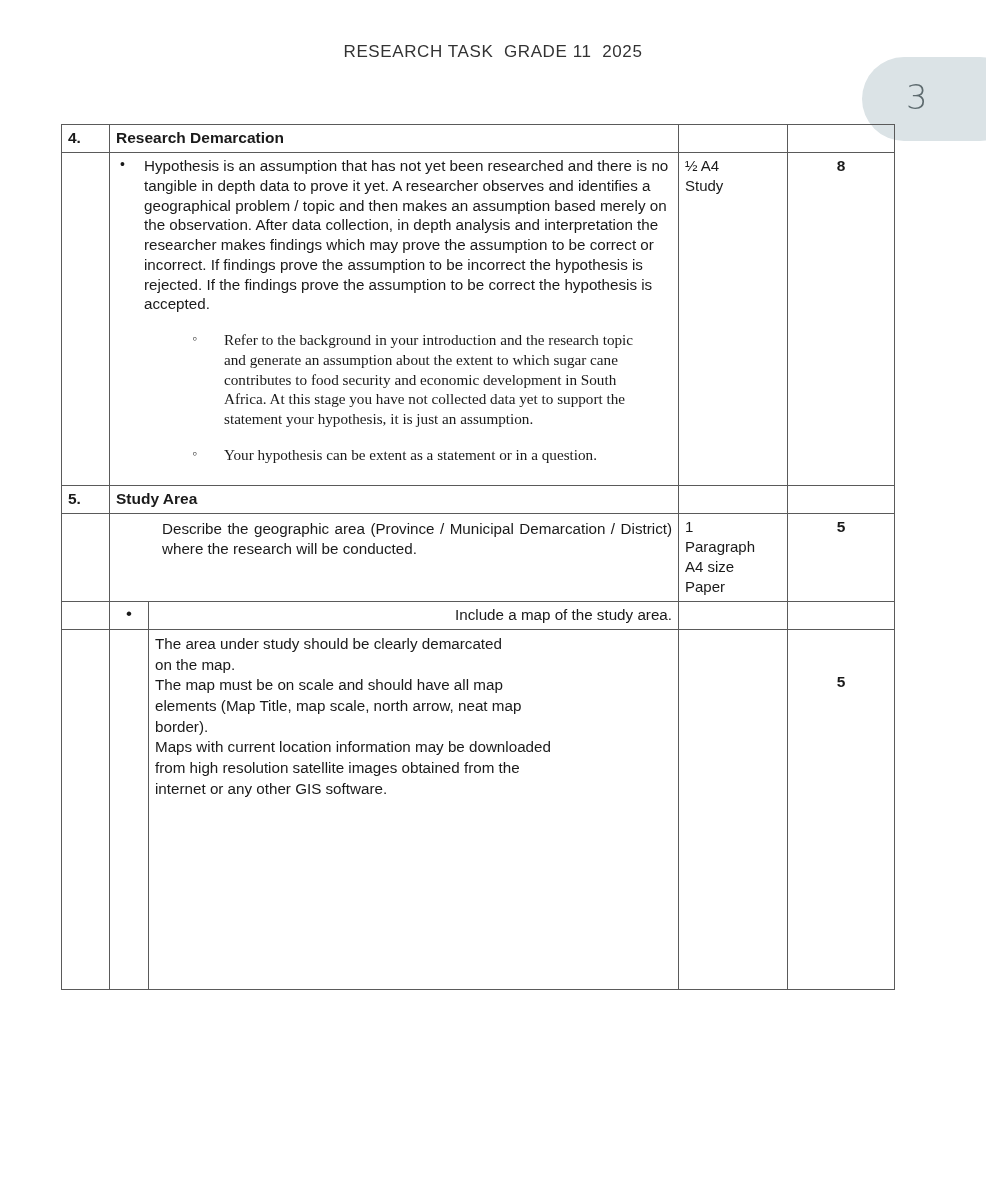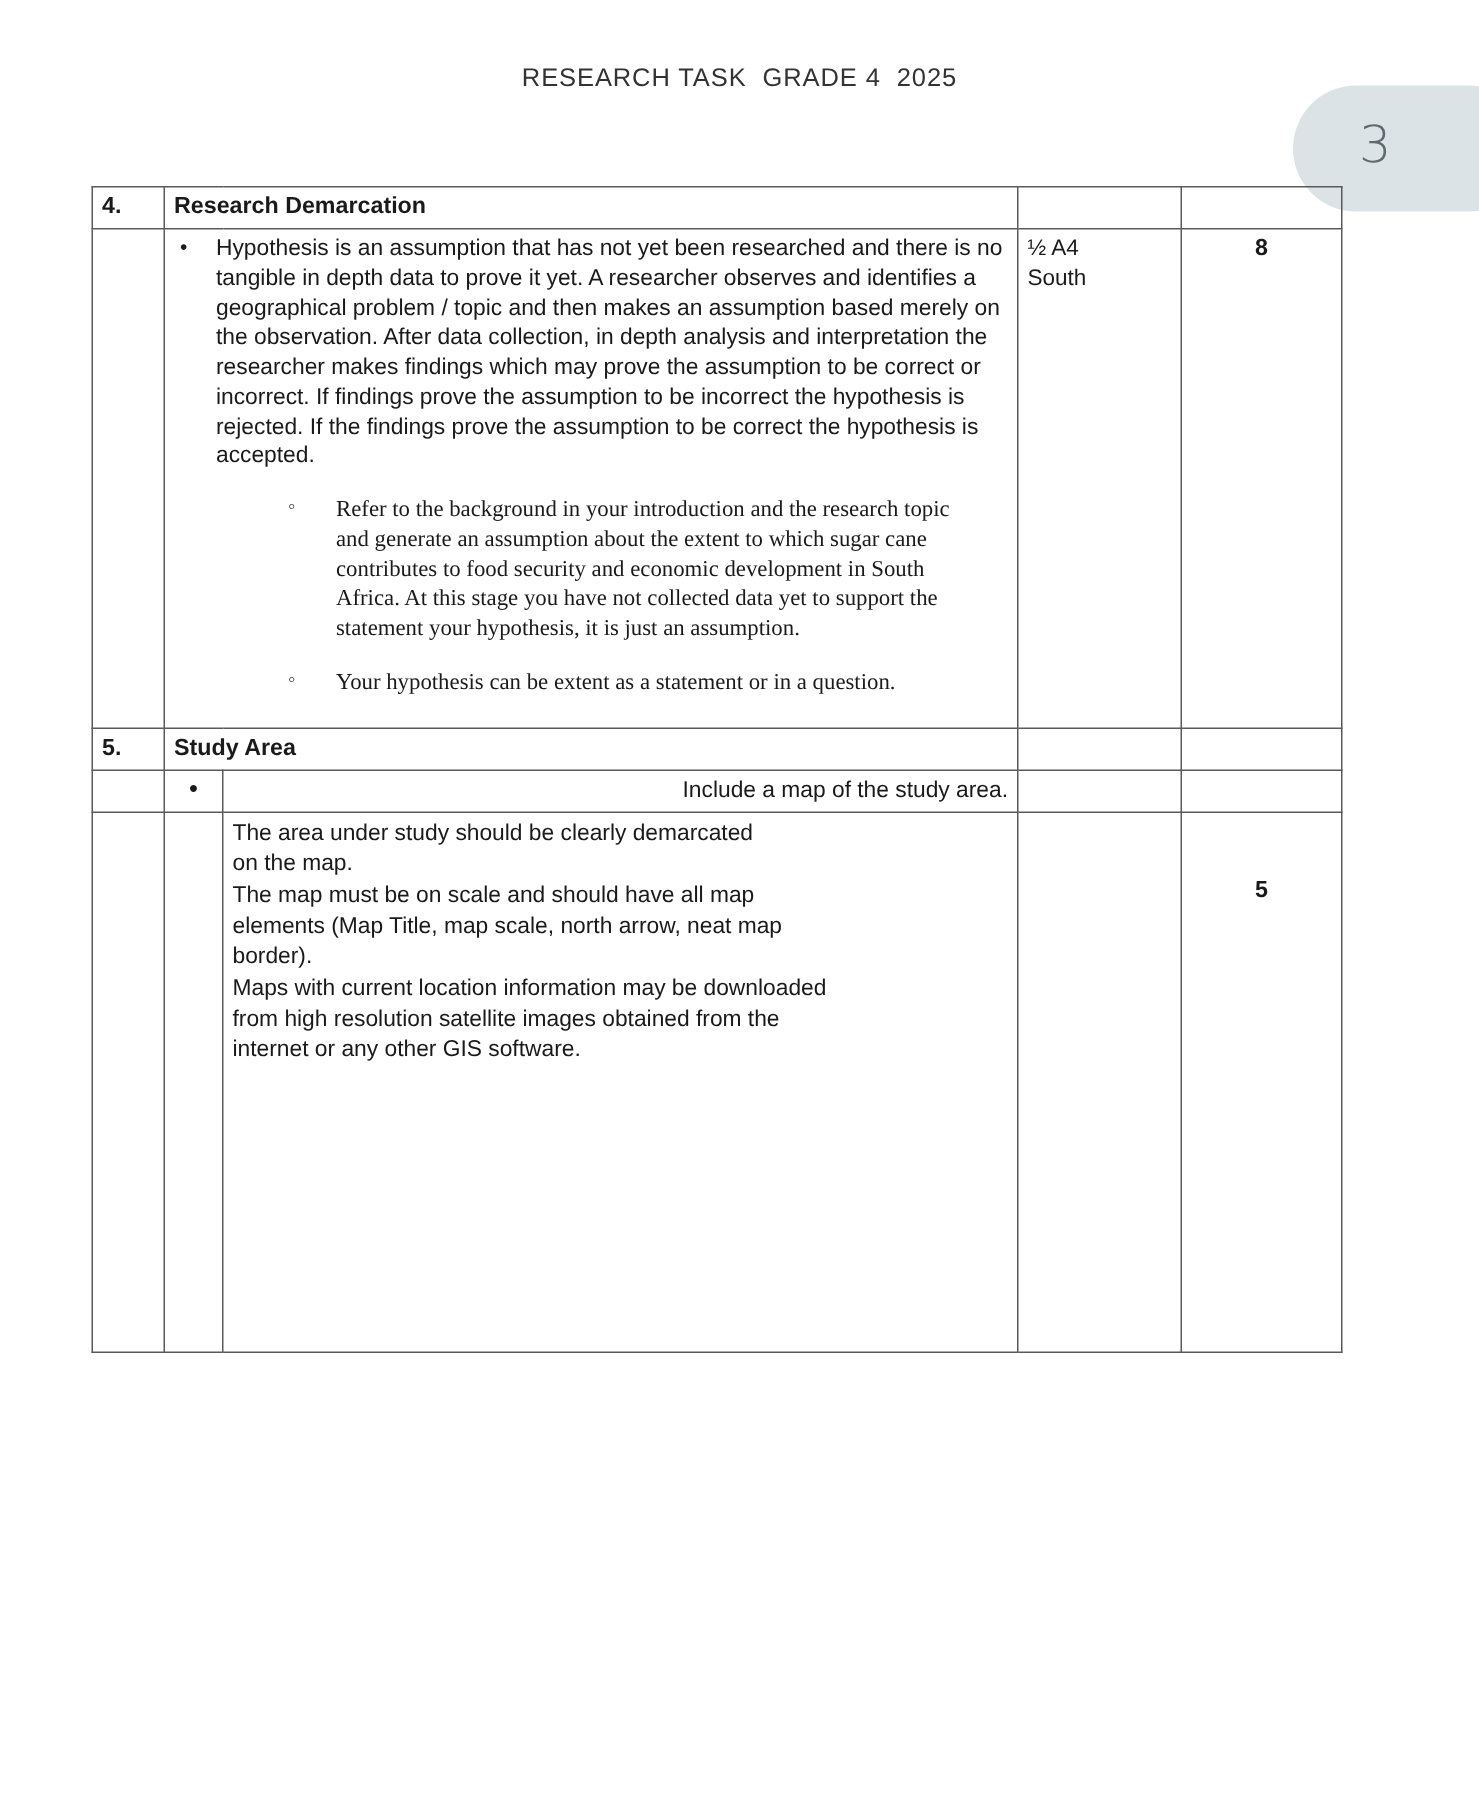--- a/index.html
+++ b/index.html
@@ -160,21 +160,21 @@
     line-height: 1;
     padding-top: 7px;
   }
   .map-line { padding-left: 2px; text-align: right; }
 
   .tall { height: 360px; }
 </style>
 </head>
 <body>
 
-<div class="doc-title">RESEARCH TASK  GRADE 4  2025</div>
+<div class="doc-title">RESEARCH TASK  GRADE 11  2025</div>
 
 <div class="page-badge">
   <span class="page-badge-num">3</span>
 </div>
 
 <table class="rubric">
   <colgroup>
     <col class="c-num">
       <col class="c-bullet">
       <col class="c-body">
@@ -195,31 +195,42 @@
       <td class="body-cell" colspan="2">
         <ul class="lvl1">
           <li>Hypothesis is an assumption that has not yet been researched and there is no tangible in depth data to prove it yet.  A researcher observes and identifies a geographical problem / topic and then makes an assumption based merely on the observation. After data collection, in depth analysis and interpretation the researcher makes findings which may prove the assumption to be correct or incorrect. If findings prove the assumption to be incorrect the hypothesis is rejected. If the findings prove the assumption to be correct the hypothesis is accepted.</li>
         </ul>
         <ul class="lvl2">
           <li>Refer to the background in your introduction and the research topic and generate an assumption about the extent to which sugar cane contributes to food security and economic development in South Africa. At this stage you have not collected data yet to support the statement your hypothesis, it is just an assumption.</li>
           <li>Your hypothesis can be extent as a statement or in a question.</li>
         </ul>
       </td>
       <td class="extent-cell">½ A4
-South</td>
+Study</td>
       <td class="marks-cell">8</td>
     </tr>
 
     <tr>
       <td class="num-cell">5.</td>
       <td class="section-head" colspan="2">Study Area</td>
       <td></td>
       <td></td>
     </tr>
 
+    <tr>
+      <td></td>
+      <td class="body-cell" colspan="2">
+        <div class="justify-block">Describe the geographic area (Province / Municipal Demarcation / District) where the research will be conducted.</div>
+      </td>
+      <td class="extent-cell">1
+Paragraph
+A4 size
+Paper</td>
+      <td class="marks-cell">5</td>
+    </tr>
 
     <tr>
       <td></td>
       <td class="bullet-only">•</td>
       <td class="body-cell map-line">Include a map of the study area.</td>
       <td></td>
       <td></td>
     </tr>
 
     <tr>

